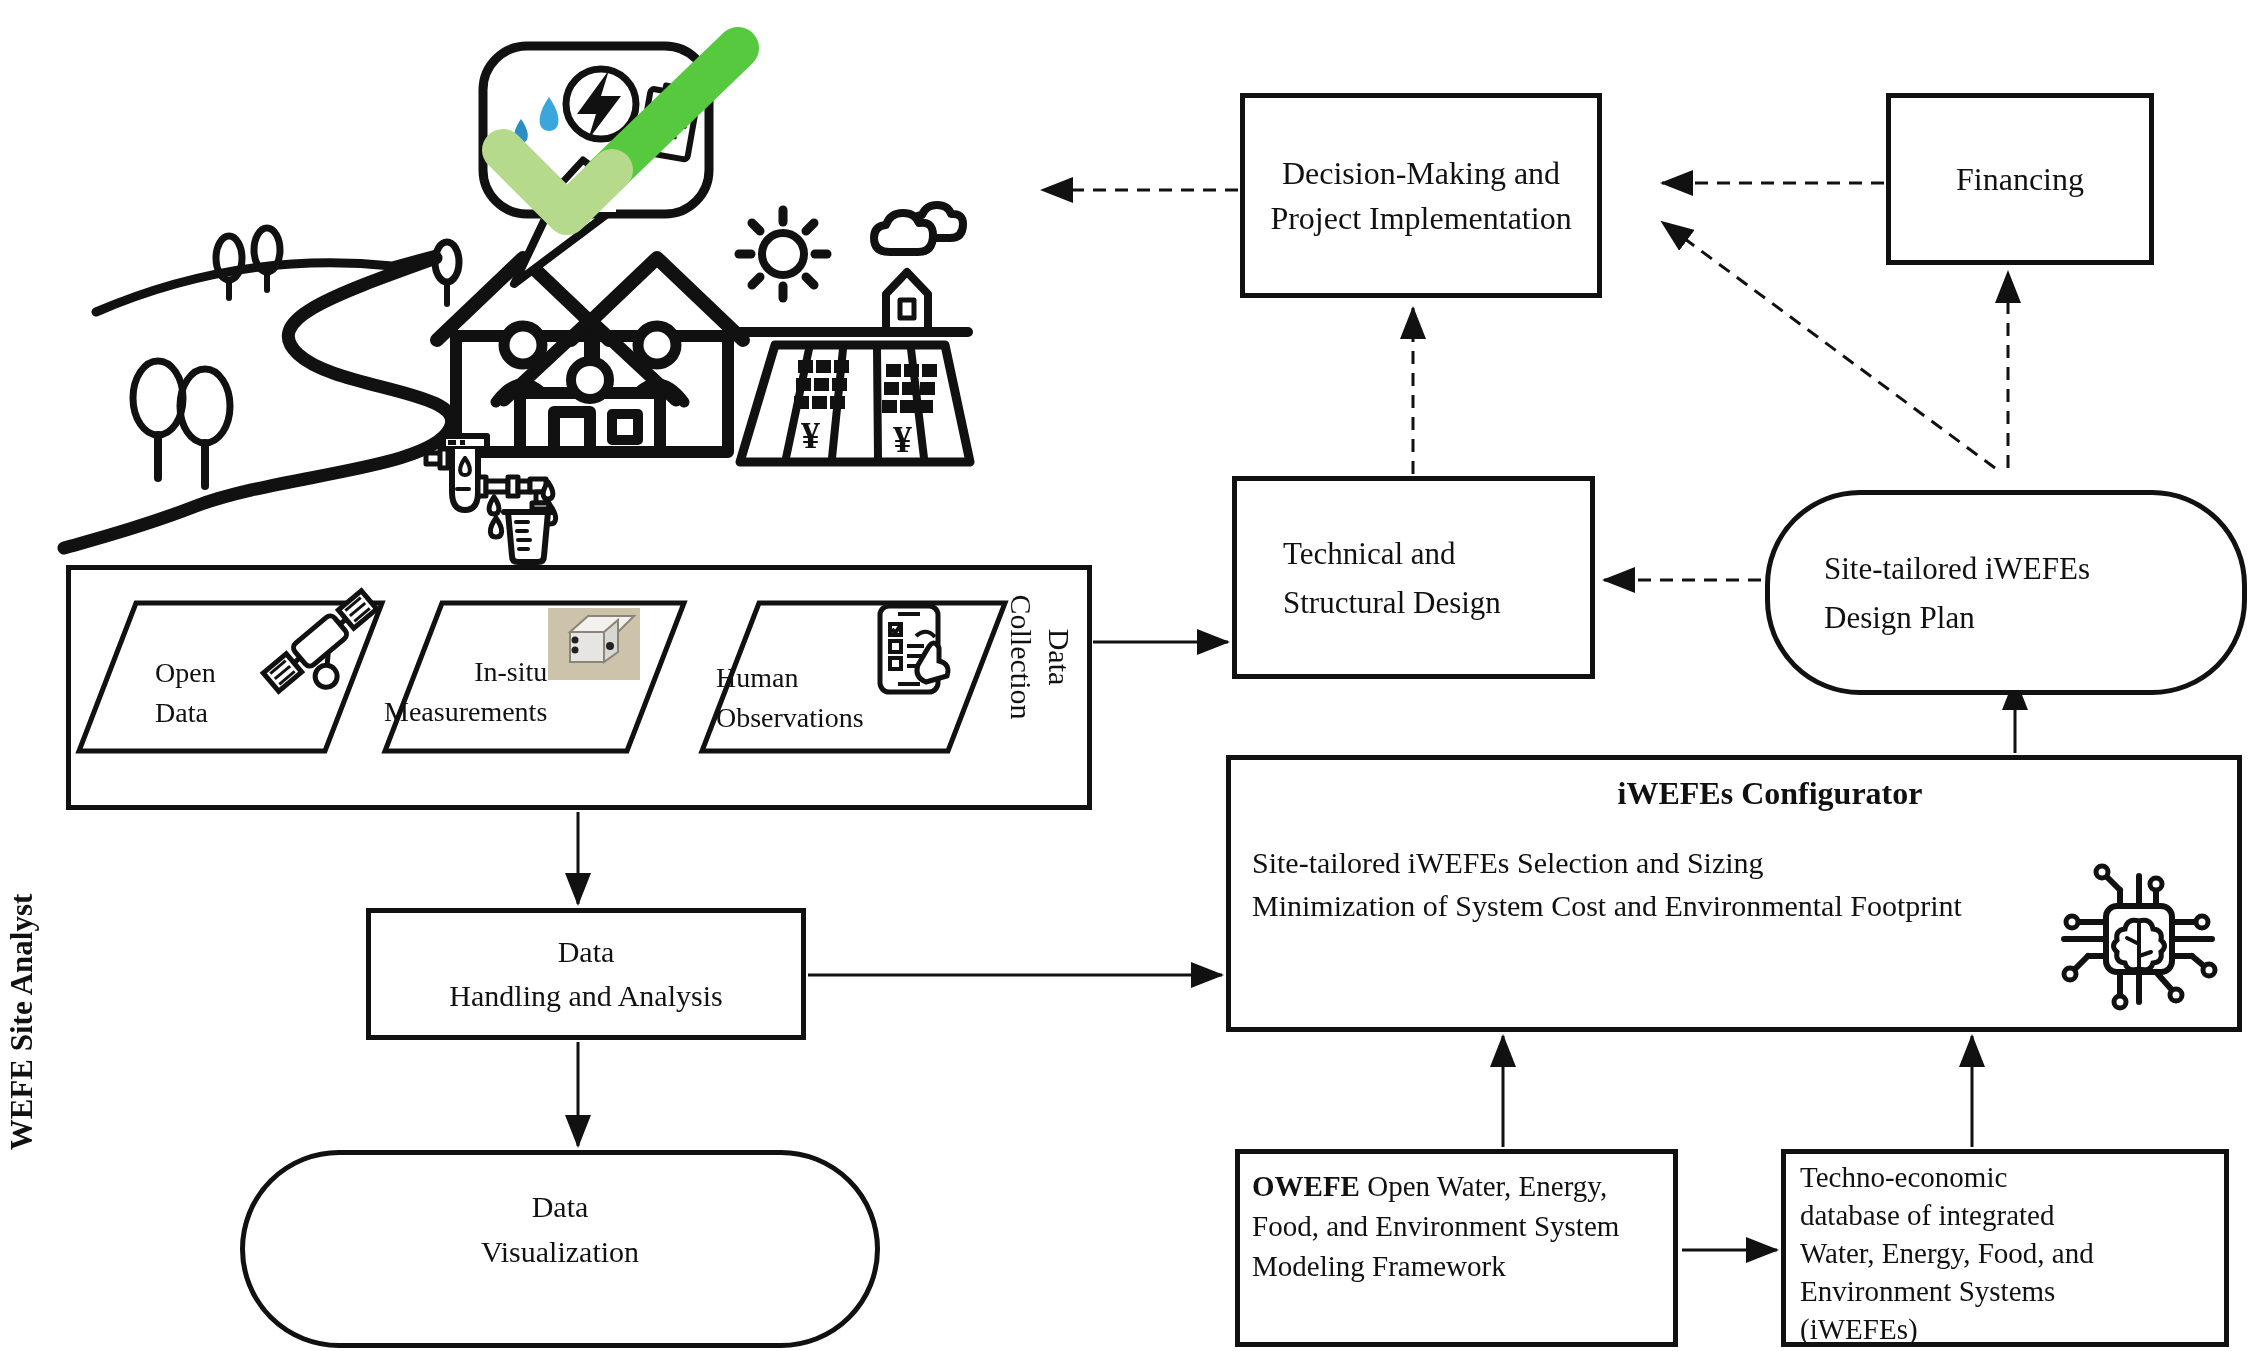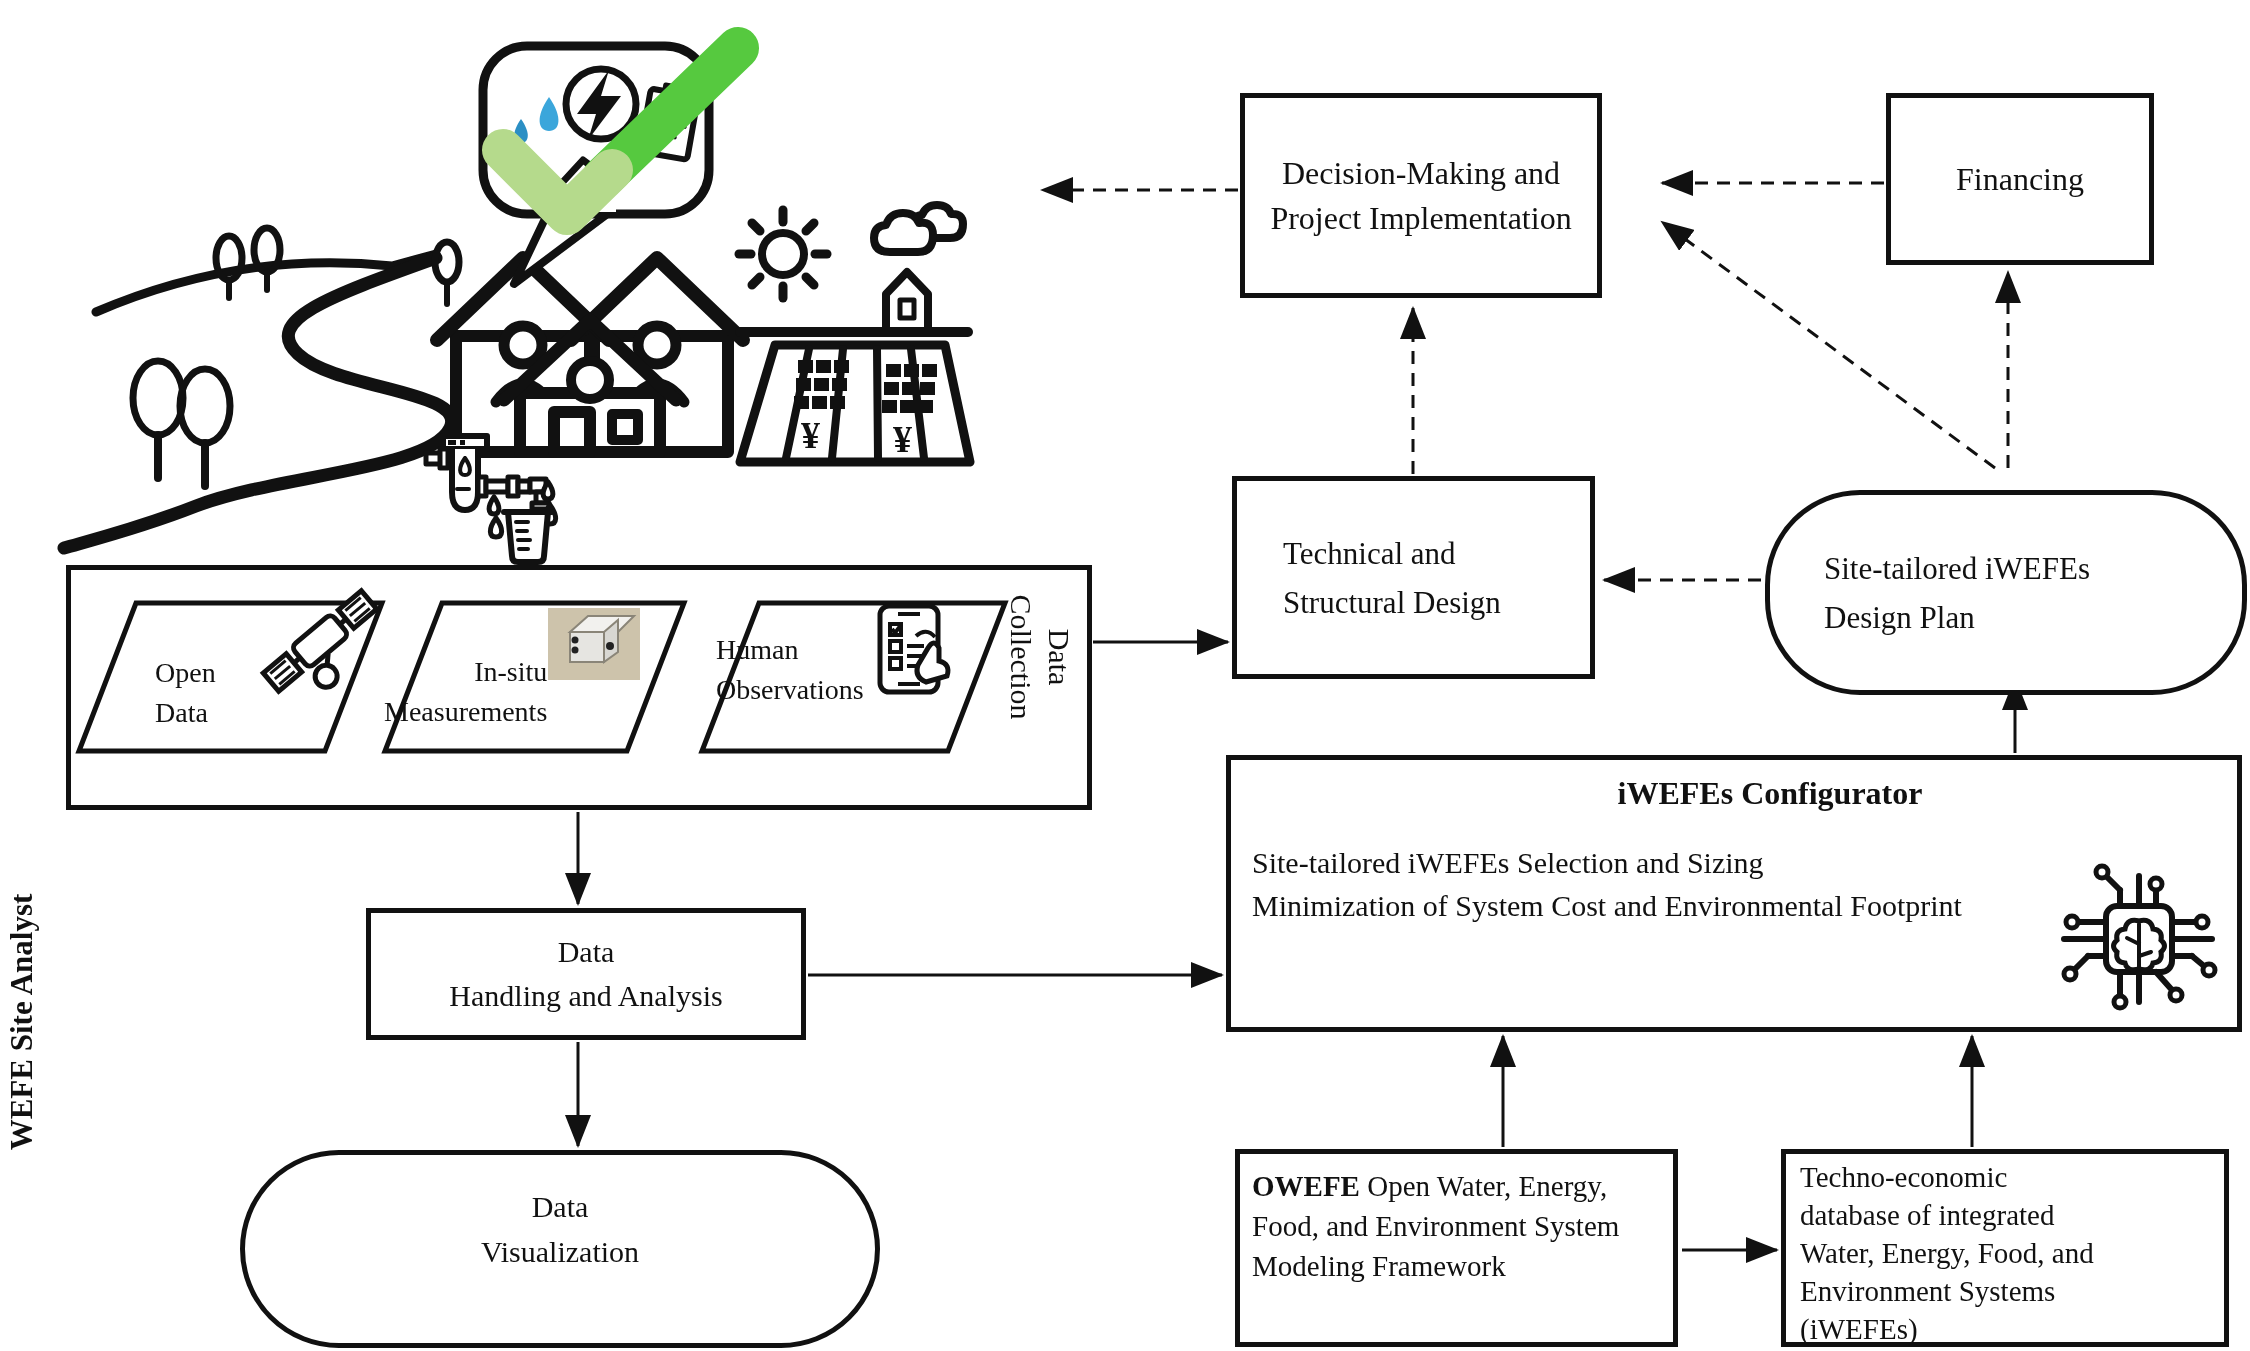--- a/index.html
+++ b/index.html
@@ -25,21 +25,21 @@
   .cfg-line2{left:1252px;top:889px;font-size:30px;}
   .owefe-text{left:1252px;top:1166px;width:412px;font-size:29px;line-height:40px;}
   .techno-text{left:1800px;top:1158px;width:420px;font-size:29px;line-height:38px;}
   .dc-label{left:965px;top:619px;width:150px;height:76px;transform:rotate(90deg);transform-origin:center;
             text-align:center;font-size:30px;line-height:38px;}
   .wefe-label{left:-123px;top:1004px;width:290px;height:36px;transform:rotate(-90deg);transform-origin:center;
               text-align:center;font-weight:bold;font-size:31px;}
   .p-lbl{font-size:28px;line-height:40px;}
   .p1-lbl{left:142px;top:653px;margin-left:13px;}
   .p2-lbl{left:384px;top:652px;text-align:right;}
-  .p3-lbl{left:716px;top:630px;}
+  .p3-lbl{left:716px;top:658px;}
 </style>
 </head>
 <body>
 
 <div id="page">
 
   <div class="box node-decision center-flex lbl" style="position:absolute;">Decision-Making and
 Project Implementation</div>
   <div class="box node-financing center-flex lbl" style="position:absolute;">Financing</div>
   <div class="box node-technical left-flex lbl" style="position:absolute;">Technical and

